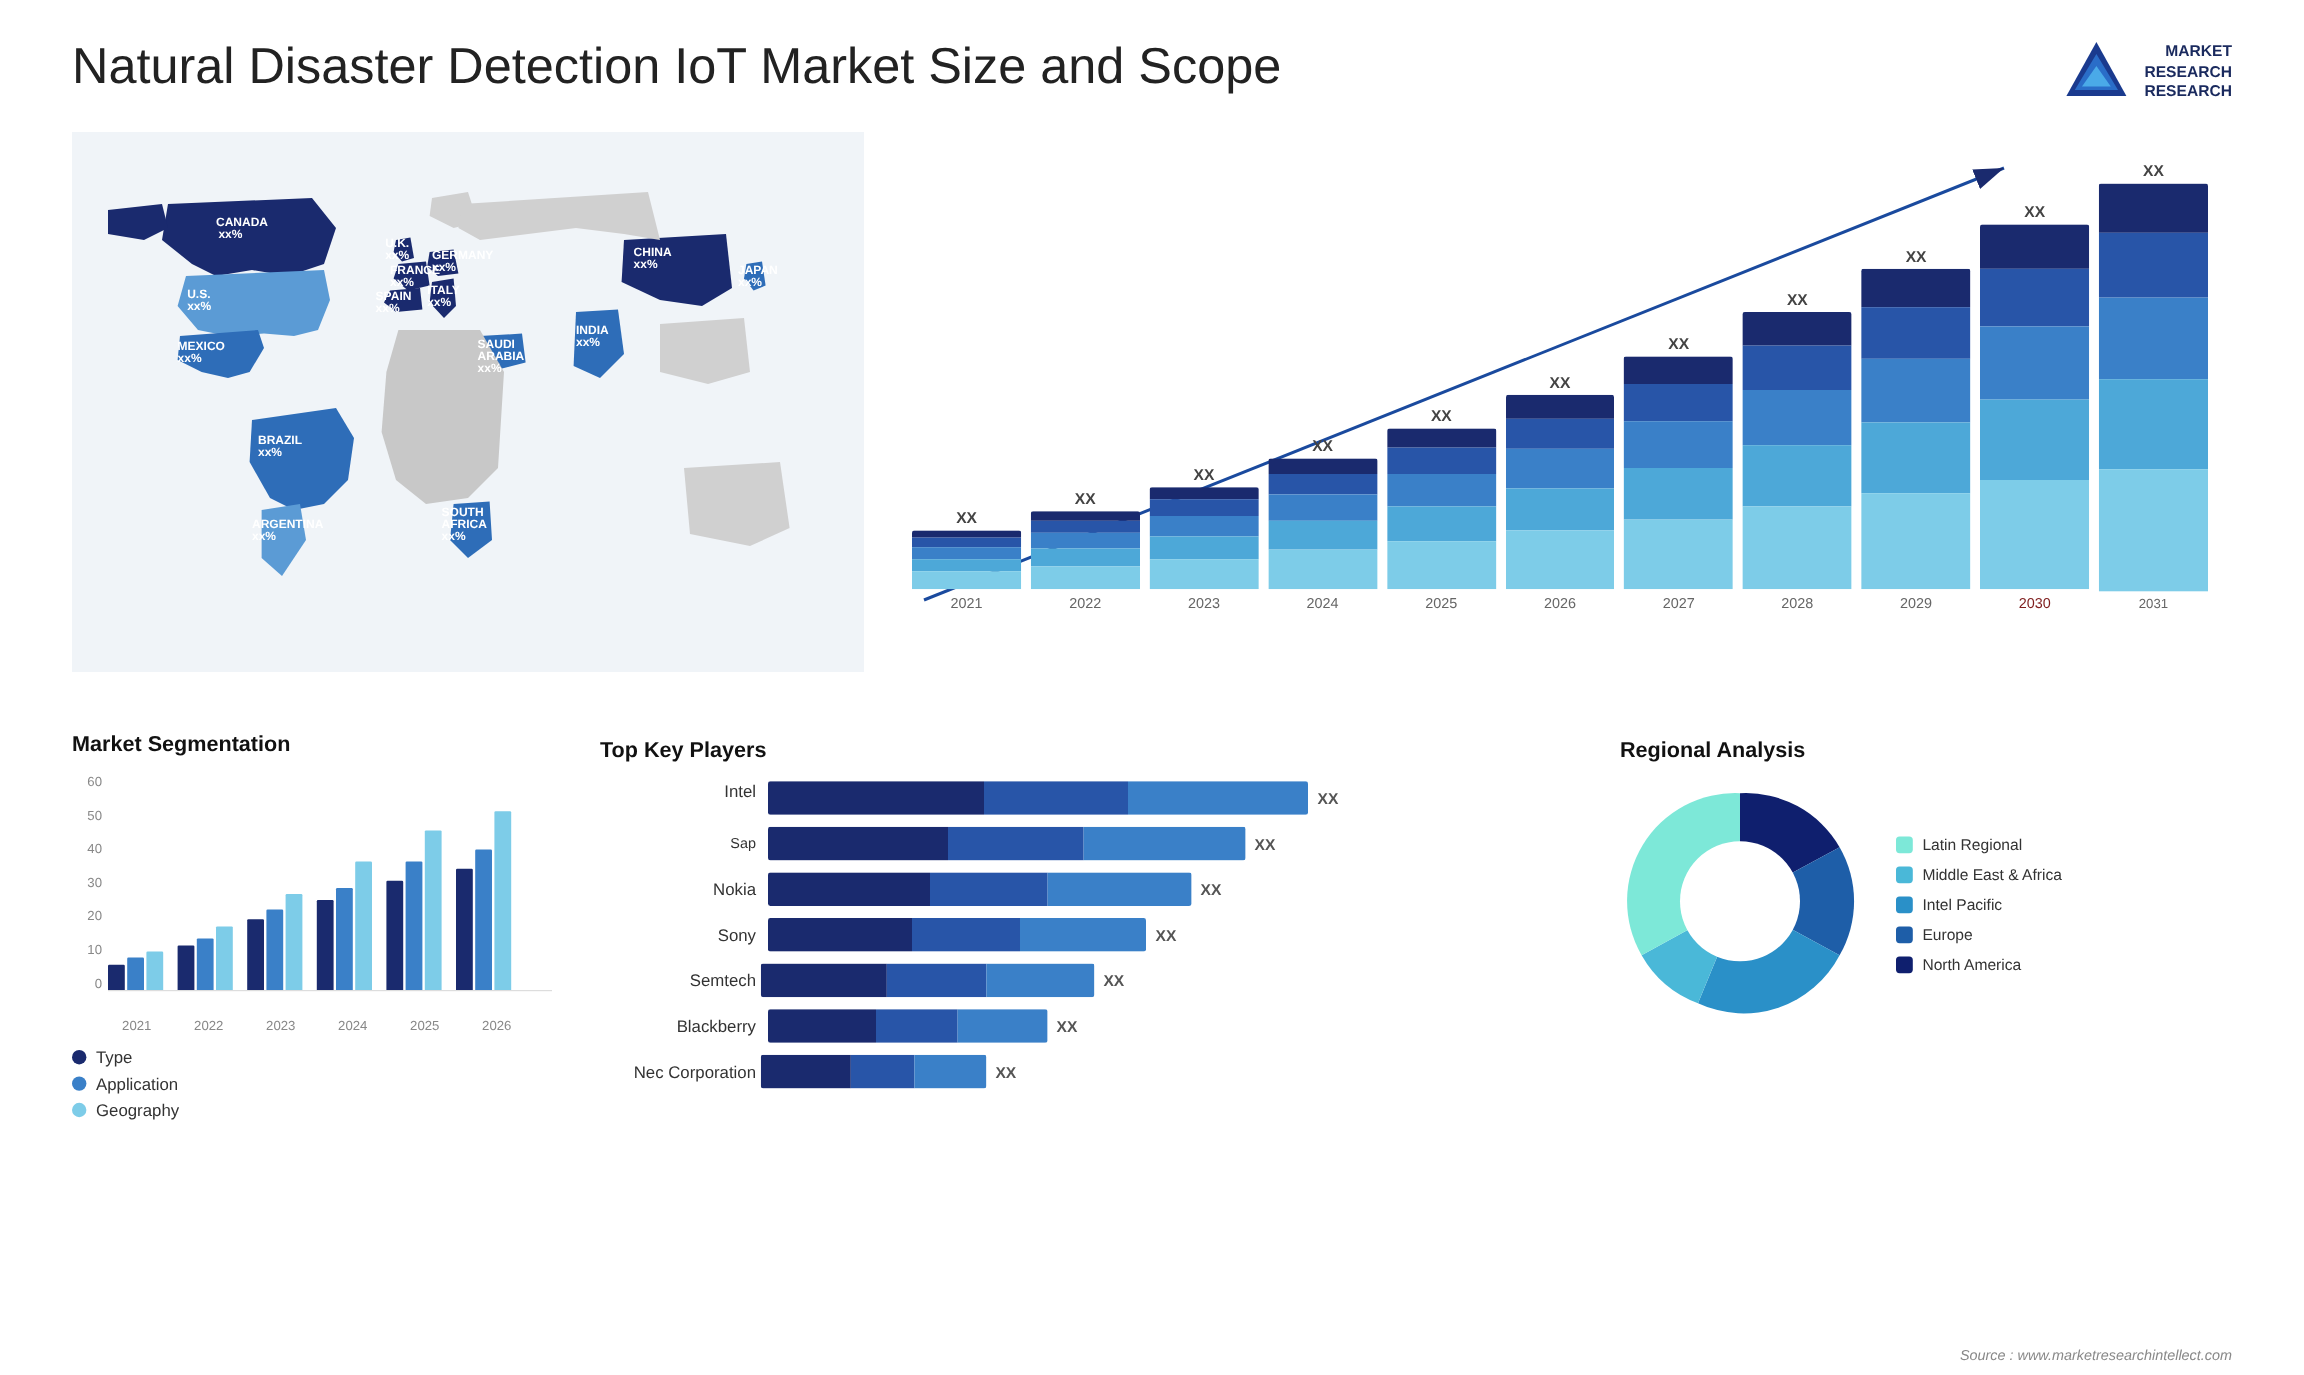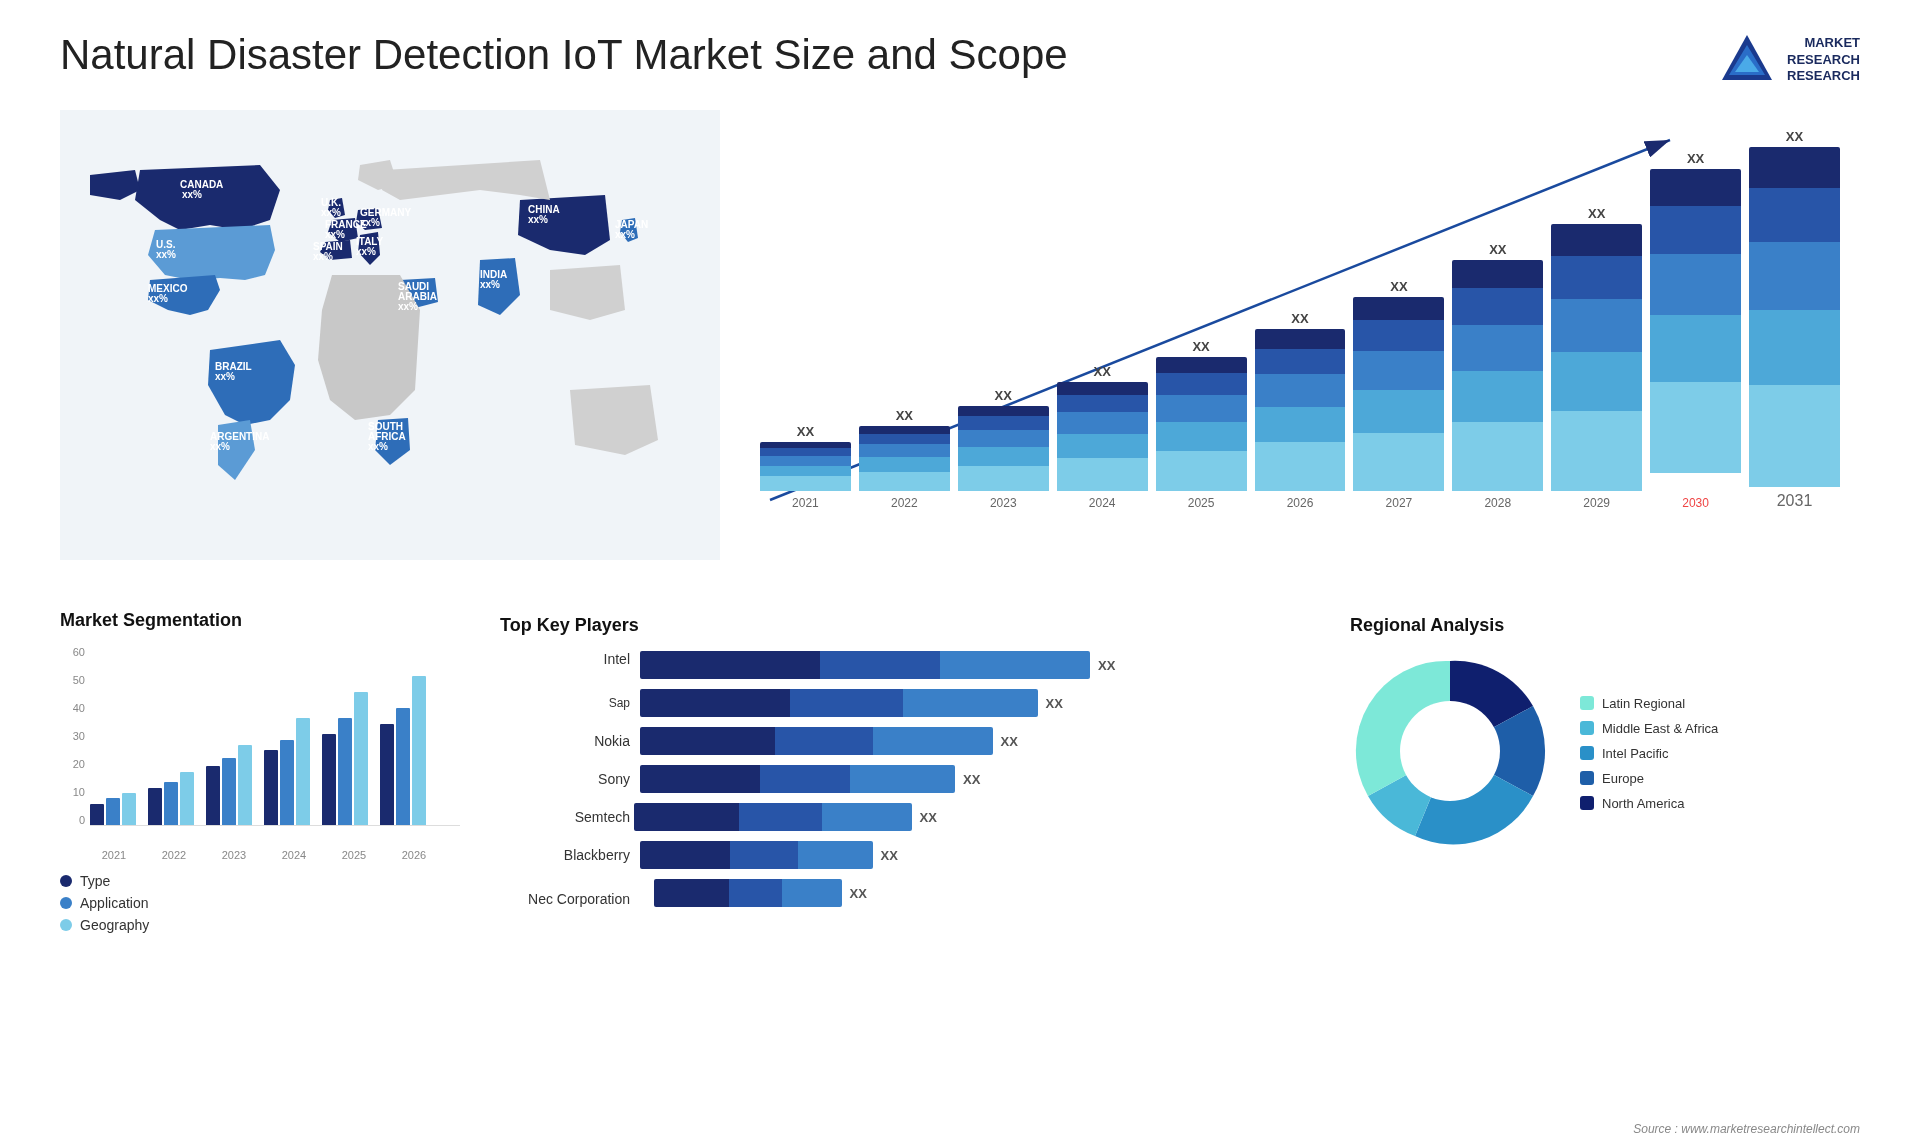--- a/index.html
+++ b/index.html
@@ -310,32 +310,32 @@
             </div>
             <div style="display: flex; flex-direction: column; align-items: center; flex: 1 1 0%;">
               <div style="font-size: 13px; font-weight: 600; color: rgb(68, 68, 68); margin-bottom: 3px;">XX</div>
               <div style="width: 100%; display: flex; flex-direction: column; height: 303.571px; overflow: hidden; border-radius: 2px 2px 0px 0px;">
                 <div style="flex: 0.12 1 0%; background: rgb(26, 42, 110);"></div>
                 <div style="flex: 0.16 1 0%; background: rgb(40, 85, 168);"></div>
                 <div style="flex: 0.2 1 0%; background: rgb(58, 128, 200);"></div>
                 <div style="flex: 0.22 1 0%; background: rgb(77, 168, 216);"></div>
                 <div style="flex: 0.3 1 0%; background: rgb(125, 204, 232);"></div>
               </div>
-              <div style="font-size: 12px; color: #ef4444; margin-top: 23px;">2030</div>
+              <div style="font-size: 12px; color: #7f1d1d; margin-top: 5px;">2030</div>
             </div>
             <div style="display: flex; flex-direction: column; align-items: center; flex: 1 1 0%;">
               <div style="font-size: 13px; font-weight: 600; color: rgb(68, 68, 68); margin-bottom: 3px;">XX</div>
               <div style="width: 100%; display: flex; flex-direction: column; height: 340px; overflow: hidden; border-radius: 2px 2px 0px 0px;">
                 <div style="flex: 0.12 1 0%; background: rgb(26, 42, 110);"></div>
                 <div style="flex: 0.16 1 0%; background: rgb(40, 85, 168);"></div>
                 <div style="flex: 0.2 1 0%; background: rgb(58, 128, 200);"></div>
                 <div style="flex: 0.22 1 0%; background: rgb(77, 168, 216);"></div>
                 <div style="flex: 0.3 1 0%; background: rgb(125, 204, 232);"></div>
               </div>
-              <div style="font-size: 16px; color: rgb(102, 102, 102); margin-top: 5px;">2031</div>
+              <div style="font-size: 11px; color: rgb(102, 102, 102); margin-top: 5px;">2031</div>
             </div>
           </div>
       </div>
     </div>
   </div>
 
   <div style="display:grid; grid-template-columns: 400px 1fr 520px; gap:20px; height: 280px;">
 
     <div>
       <div class="section-title">Market Segmentation</div>
@@ -473,21 +473,21 @@
             <div style="width: 130px; font-size: 14px; color: rgb(51, 51, 51); text-align: right;">Blackberry</div>
             <div style="flex: 1 1 0%; display: flex; align-items: center; gap: 8px;">
               <div style="height: 28px; display: flex; overflow: hidden; border-radius: 2px; width: 232.5px;">
                 <div style="flex: 60 1 0%; background: rgb(26, 42, 110);"></div>
                 <div style="flex: 45 1 0%; background: rgb(40, 85, 168);"></div>
                 <div style="flex: 50 1 0%; background: rgb(58, 128, 200);"></div>
               </div>
               <div style="font-size: 13px; color: rgb(85, 85, 85); font-weight: 600;">XX</div>
             </div>
           </div>
-          <div style="display: flex; align-items: flex-end; gap: 24px;">
+          <div style="display: flex; align-items: center; gap: 4px;">
             <div style="width: 130px; font-size: 14px; color: rgb(51, 51, 51); text-align: right;">Nec Corporation</div>
             <div style="flex: 1 1 0%; display: flex; align-items: center; gap: 8px;">
               <div style="height: 28px; display: flex; overflow: hidden; border-radius: 2px; width: 187.5px;">
                 <div style="flex: 50 1 0%; background: rgb(26, 42, 110);"></div>
                 <div style="flex: 35 1 0%; background: rgb(40, 85, 168);"></div>
                 <div style="flex: 40 1 0%; background: rgb(58, 128, 200);"></div>
               </div>
               <div style="font-size: 13px; color: rgb(85, 85, 85); font-weight: 600;">XX</div>
             </div>
           </div>

